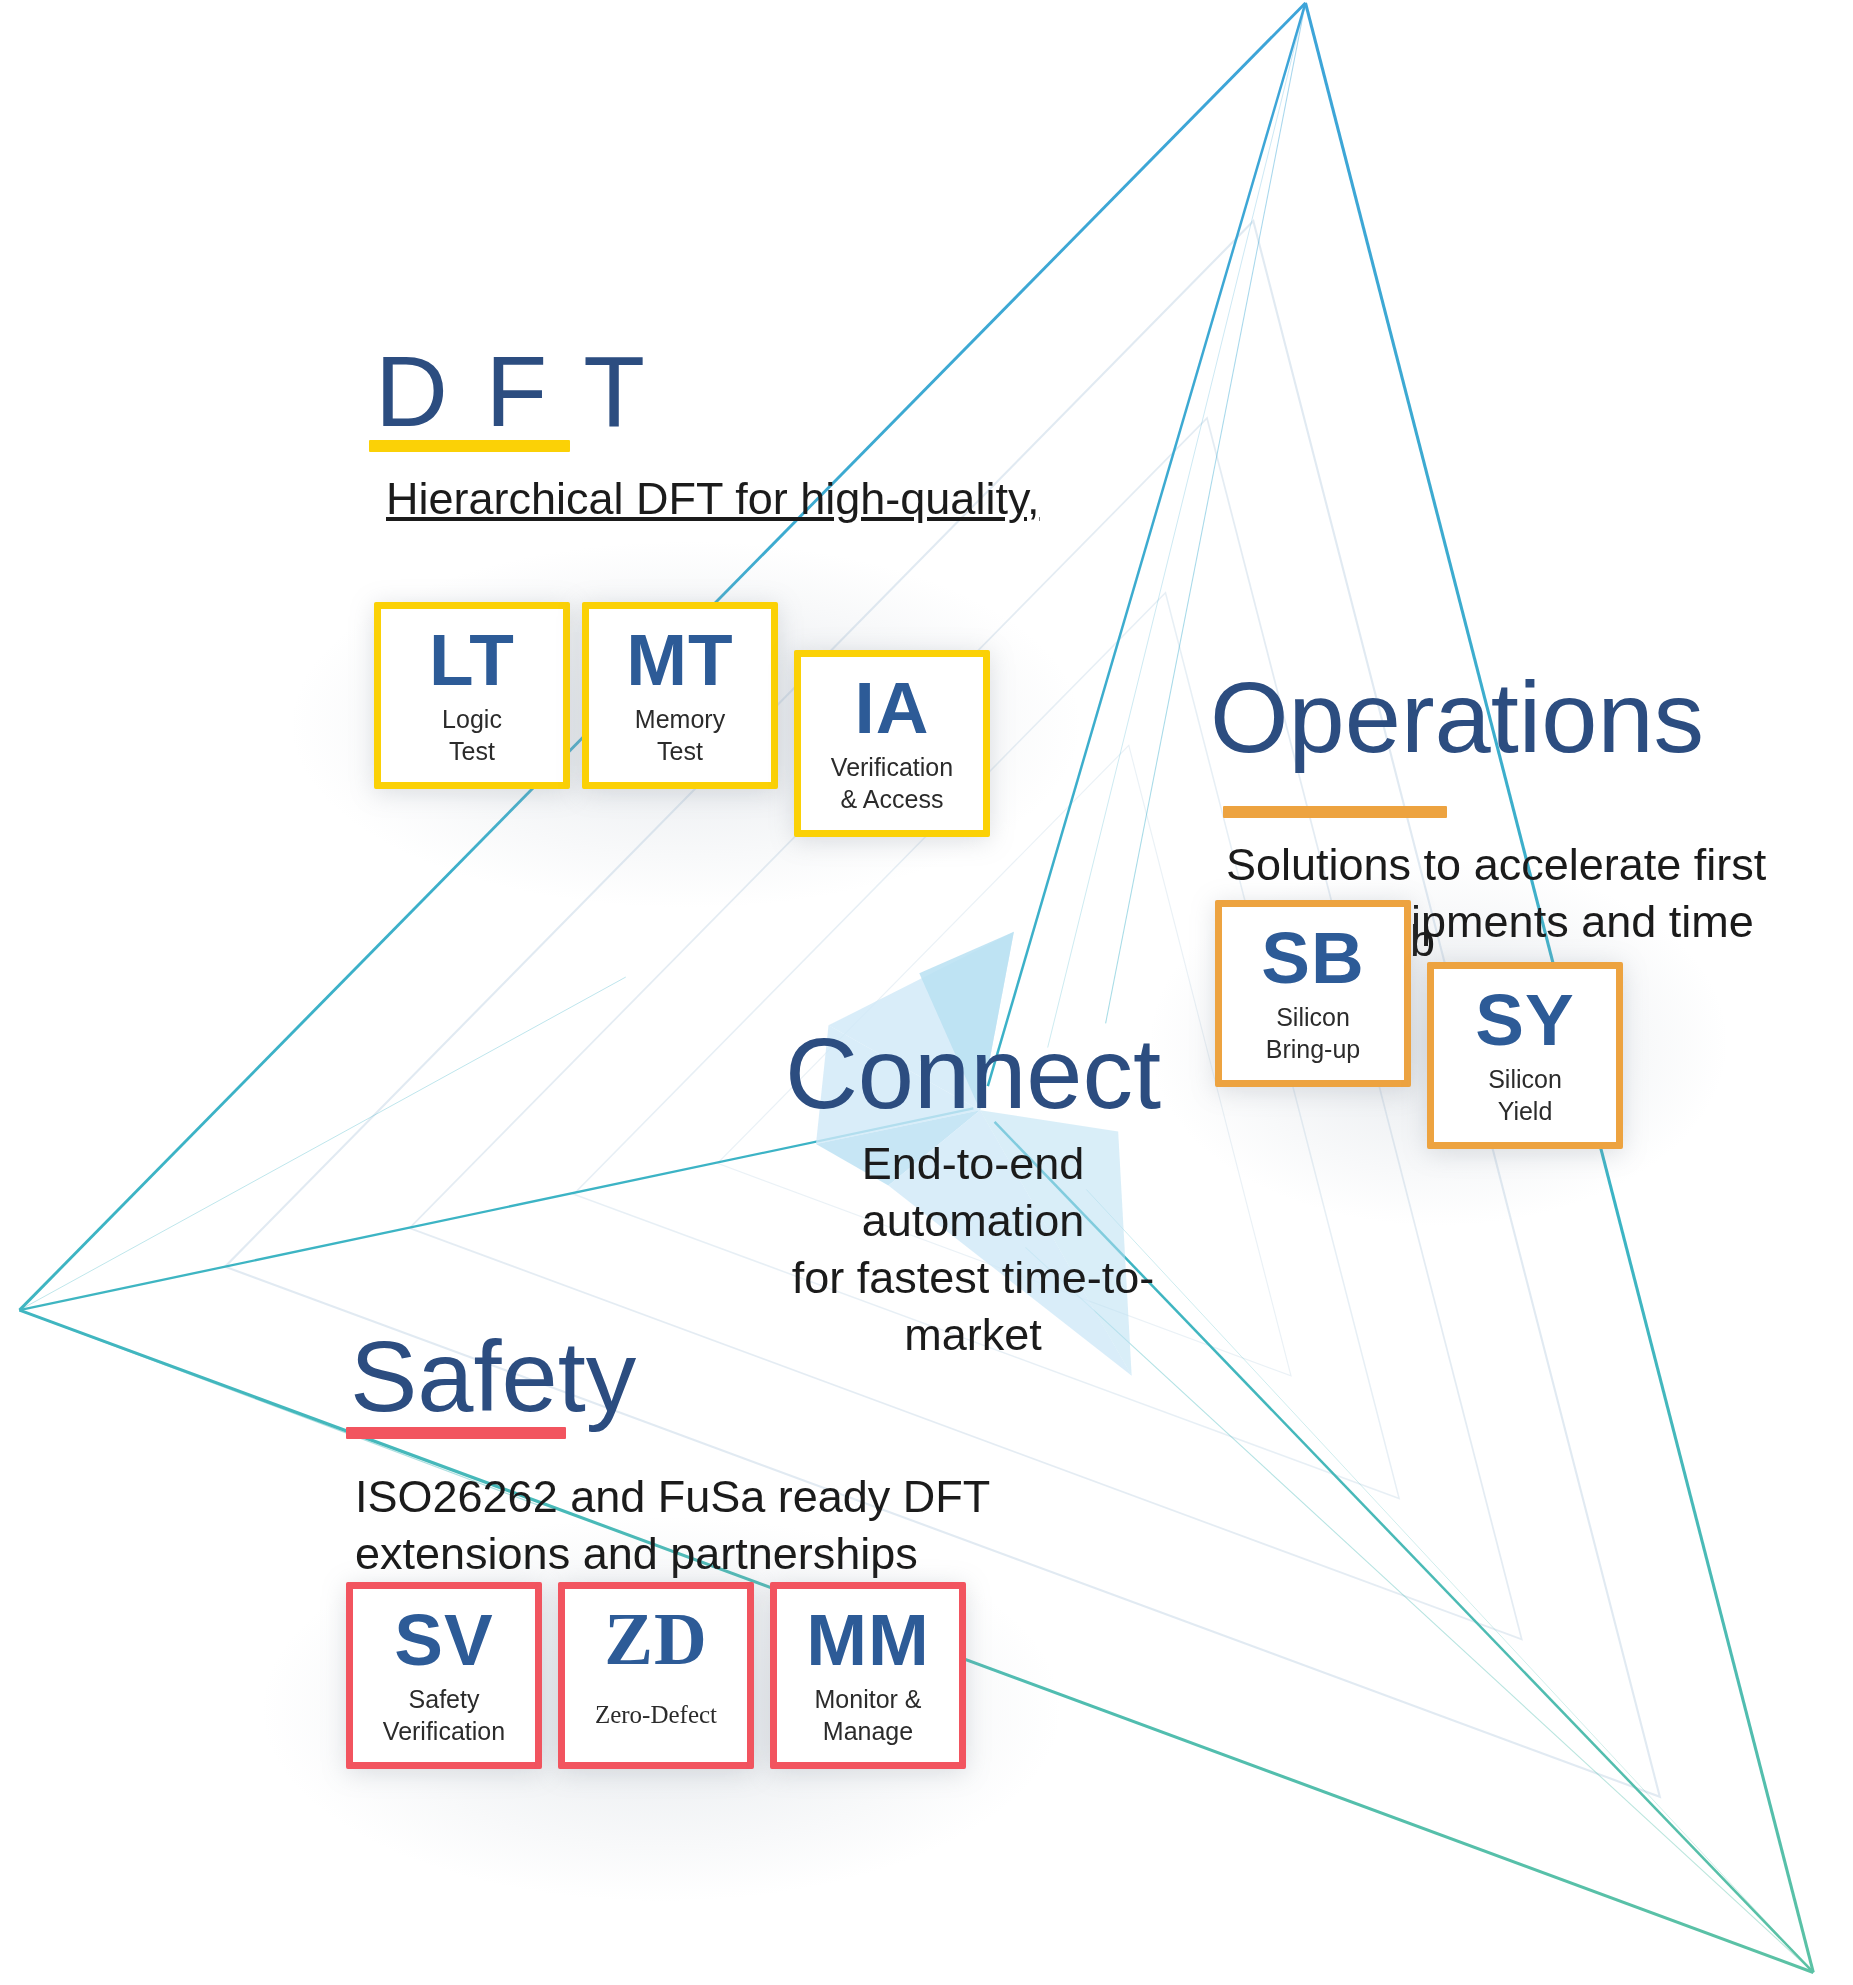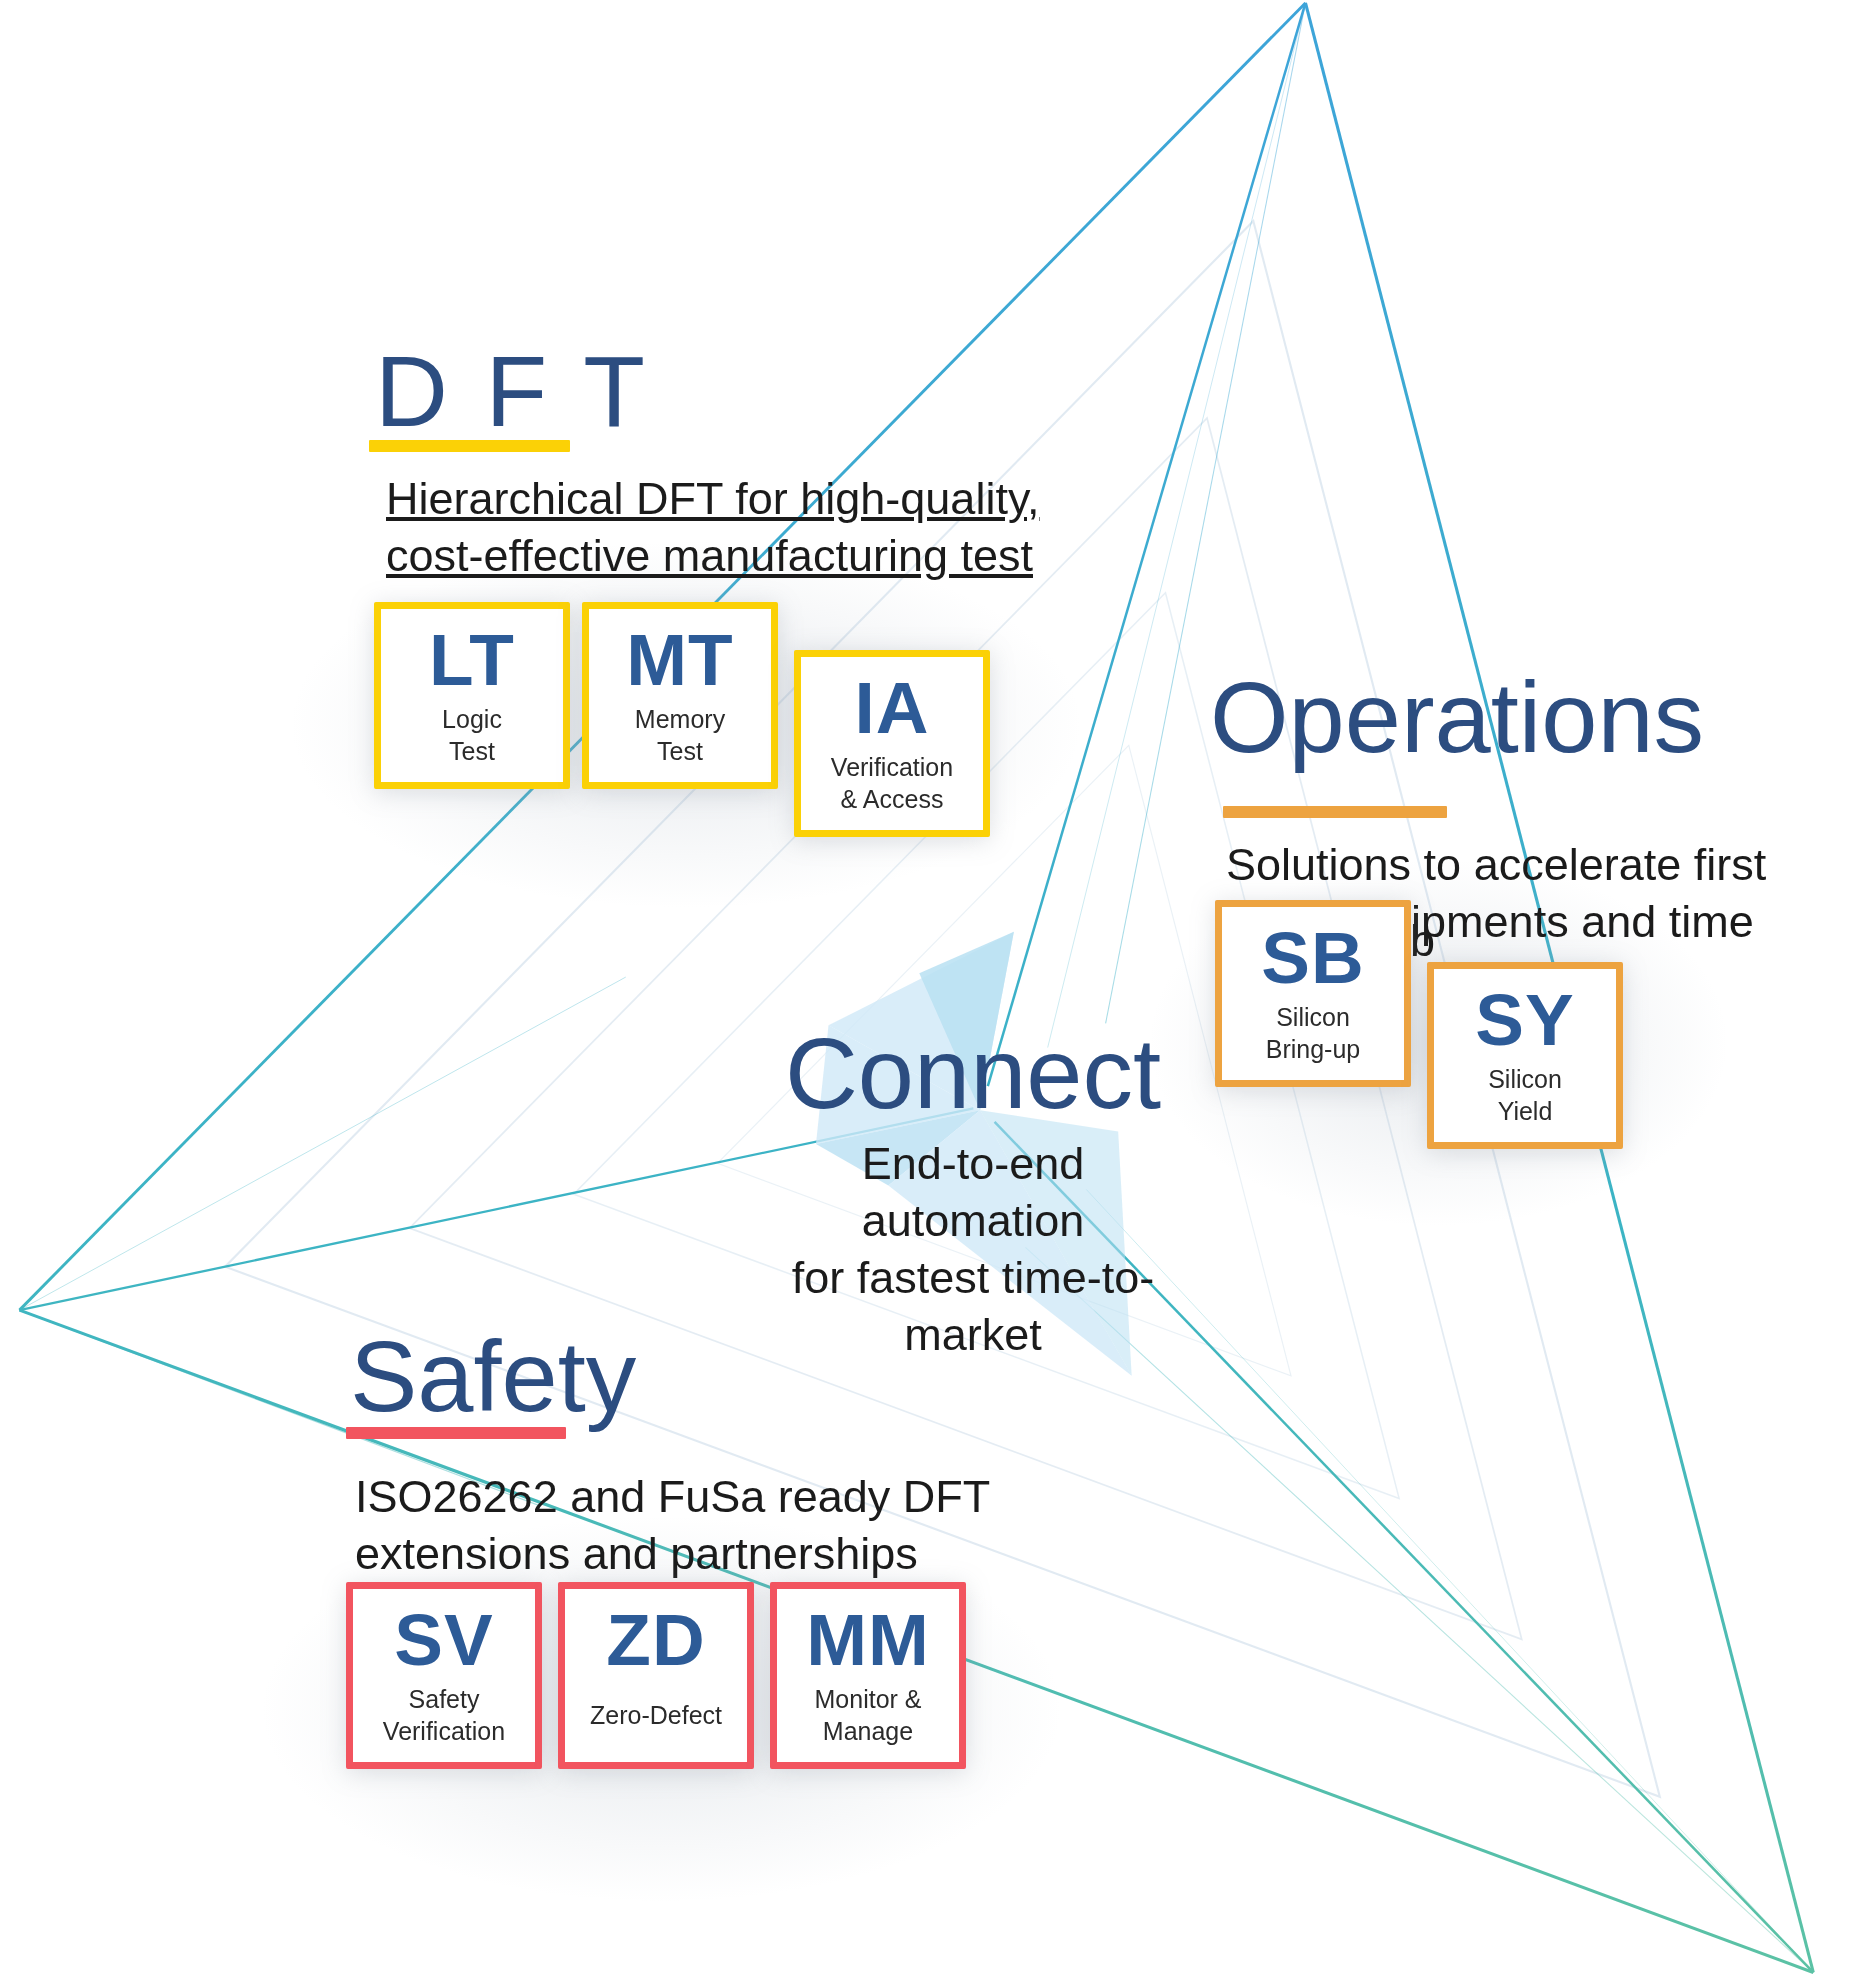--- a/index.html
+++ b/index.html
@@ -105,21 +105,20 @@
 </svg>
 
 <div class="glow" style="left:290px;top:541px;width:792px;height:367px;"></div>
 <div class="glow" style="left:1149px;top:859px;width:579px;height:367px;"></div>
 <div class="glow" style="left:261px;top:1516px;width:801px;height:386px;"></div>
 
 <div class="sec-title" style="left:375px;top:340px;letter-spacing:4.8px;">D F T</div>
 <div class="underline yellow" style="left:369px;top:440px;width:201px;"></div>
 <div class="sec-desc" style="left:386px;top:470px;text-decoration:underline;">
   <div>Hierarchical DFT for high-quality,</div>
-  <div>cost-effective manufacturing test</div>
 </div>
 
 <div class="tile yellow" style="left:374px;top:602px;">
   <div class="tile-code">LT</div>
   <div class="tile-label">
     <span>Logic</span>
     <span>Test</span>
   </div>
 </div>
 <div class="tile yellow" style="left:582px;top:602px;">
@@ -175,21 +174,21 @@
   <div>extensions and partnerships</div>
 </div>
 
 <div class="tile red" style="left:346px;top:1582px;">
   <div class="tile-code">SV</div>
   <div class="tile-label">
     <span>Safety</span>
     <span>Verification</span>
   </div>
 </div>
-<div class="tile red" style="left:558px;top:1582px;">
+<div class="tile red" style="left:558px;top:1582px;font-family:Liberation Serif, serif;">
   <div class="tile-code">ZD</div>
   <div class="tile-label">
     <span>Zero-Defect</span>
     <span></span>
   </div>
 </div>
 <div class="tile red" style="left:770px;top:1582px;">
   <div class="tile-code">MM</div>
   <div class="tile-label">
     <span>Monitor &amp;</span>

